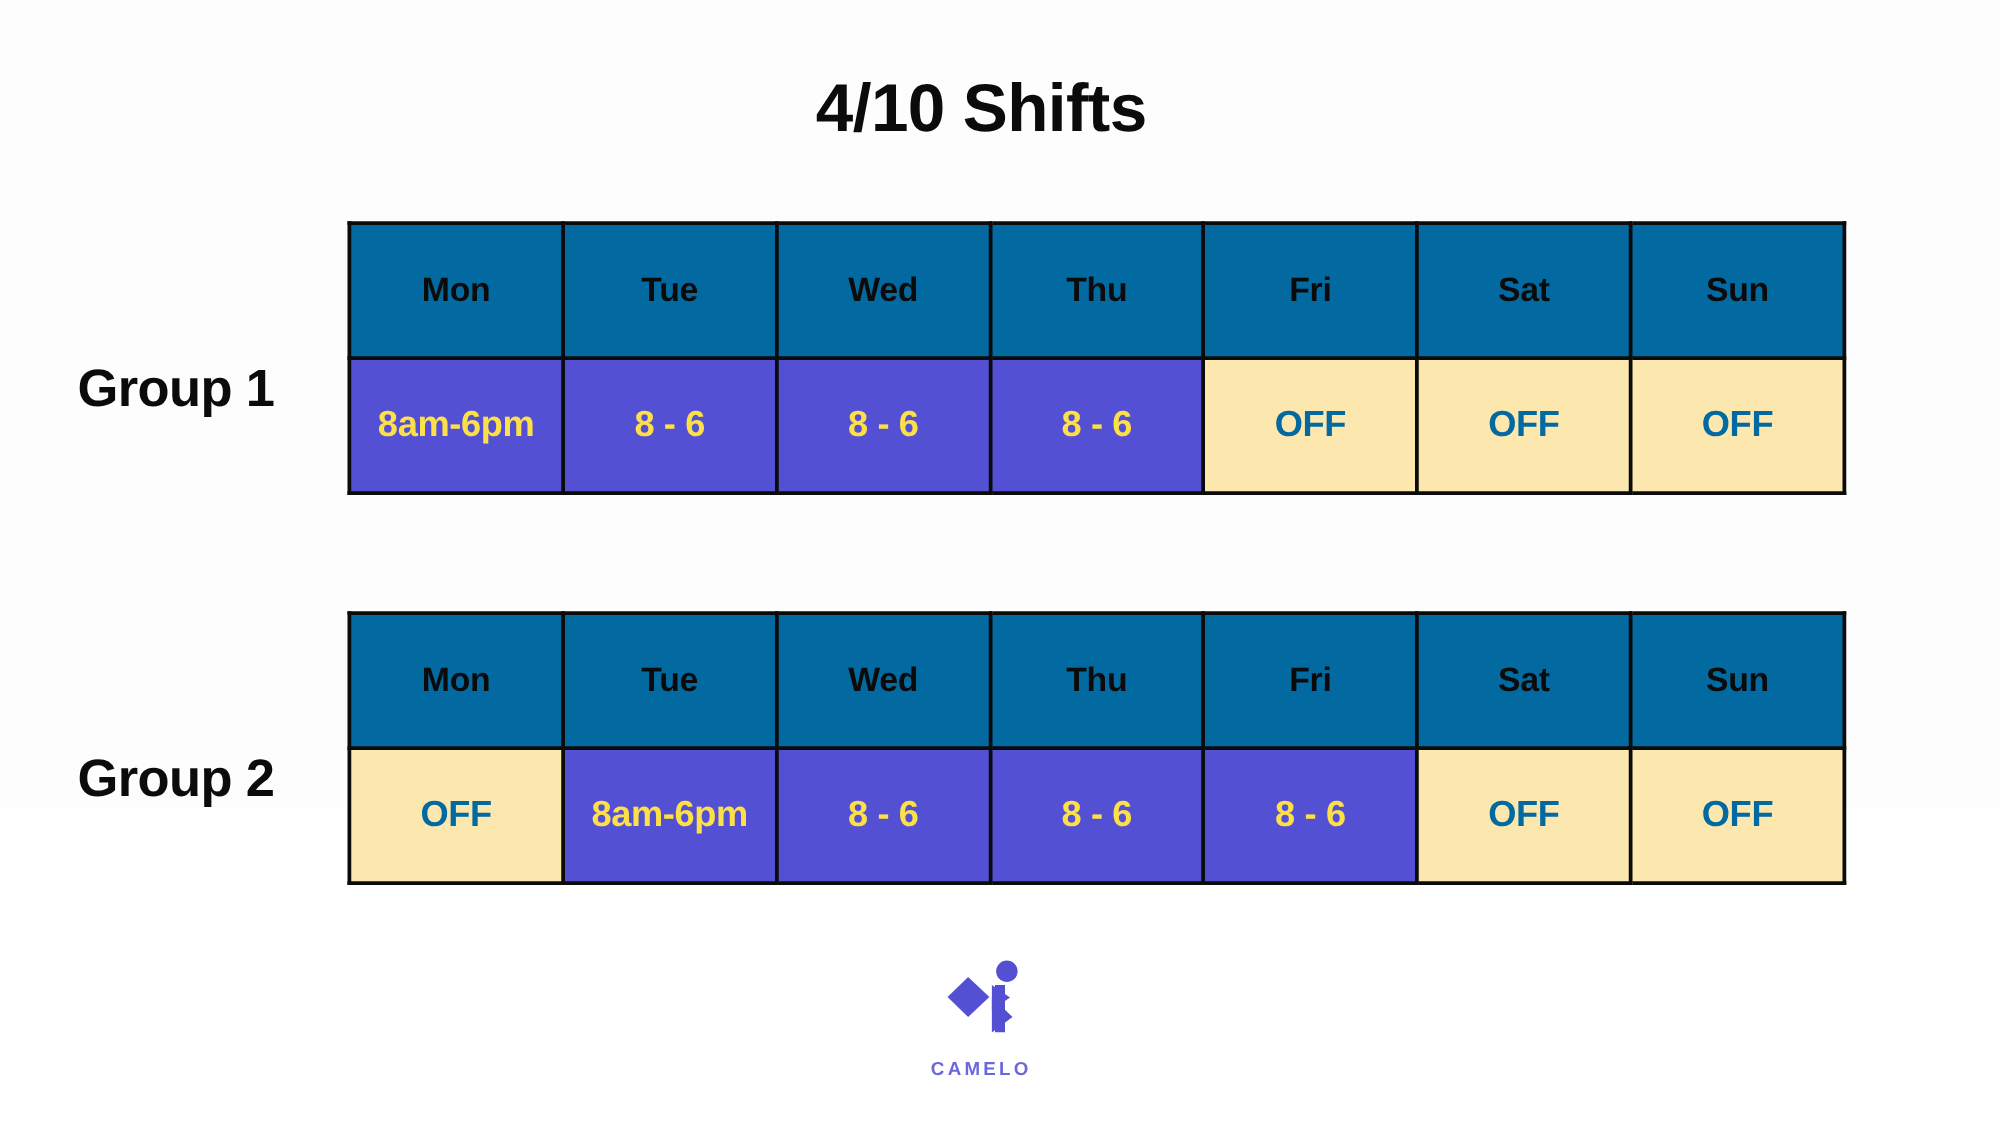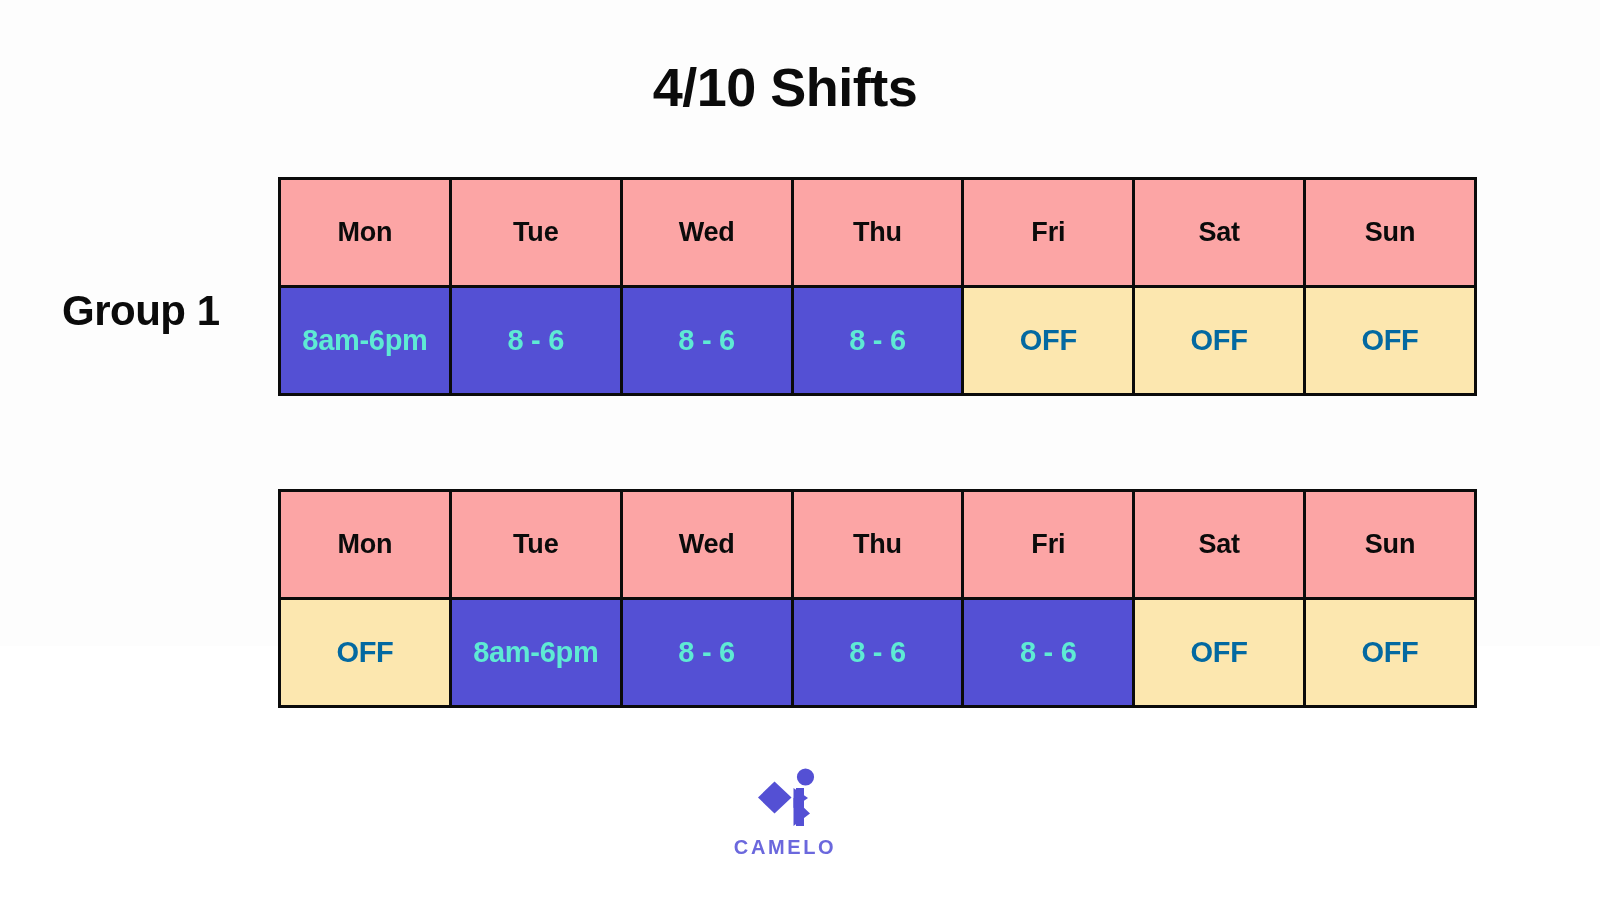--- a/index.html
+++ b/index.html
@@ -68,37 +68,37 @@
   .schedule-table td {
     border: 3px solid #0b0b0b;
     width: 170.85px;
     text-align: center;
     vertical-align: middle;
     padding: 0;
   }
 
   .day-cell {
     height: 108px;
-    background: #fca5a5;
+    background: #0369a1;
     font-size: 27px;
     font-weight: bold;
     color: #0b0b0b;
     letter-spacing: -0.2px;
   }
 
   .shift-cell {
     height: 108px;
     font-size: 29px;
     font-weight: bold;
     letter-spacing: -0.3px;
   }
 
   .shift-cell.work {
     background: #5450d4;
-    color: #5eead4;
+    color: #fde047;
     margin-top: 25px;
   }
 
   .shift-cell.off {
     background: #fce7af;
     color: #0369a1;
   }
 
   
   .brand {
@@ -111,22 +111,22 @@
 
   .brand-mark {
     display: block;
     margin: 0 auto;
     width: 66px;
     height: 58px;
   }
 
   .brand-name {
     display: block;
-    margin-top: 10px;
-    font-size: 20px;
+    margin-top: 21px;
+    font-size: 15px;
     font-weight: bold;
     letter-spacing: 2.6px;
     color: #6b68dd;
   }
 </style>
 </head>
 <body>
 
 <div id="page">
 
@@ -152,20 +152,21 @@
           <td class="shift-cell work">8 - 6</td>
           <td class="shift-cell off">OFF</td>
           <td class="shift-cell off">OFF</td>
           <td class="shift-cell off">OFF</td>
         </tr>
       </tbody>
     </table>
   </div>
 
   <div class="group-block" id="group-block-1">
+    <div class="group-label">Group 2</div>
     <table class="schedule-table">
       <tbody>
         <tr>
           <td class="day-cell">Mon</td>
           <td class="day-cell">Tue</td>
           <td class="day-cell">Wed</td>
           <td class="day-cell">Thu</td>
           <td class="day-cell">Fri</td>
           <td class="day-cell">Sat</td>
           <td class="day-cell">Sun</td>

